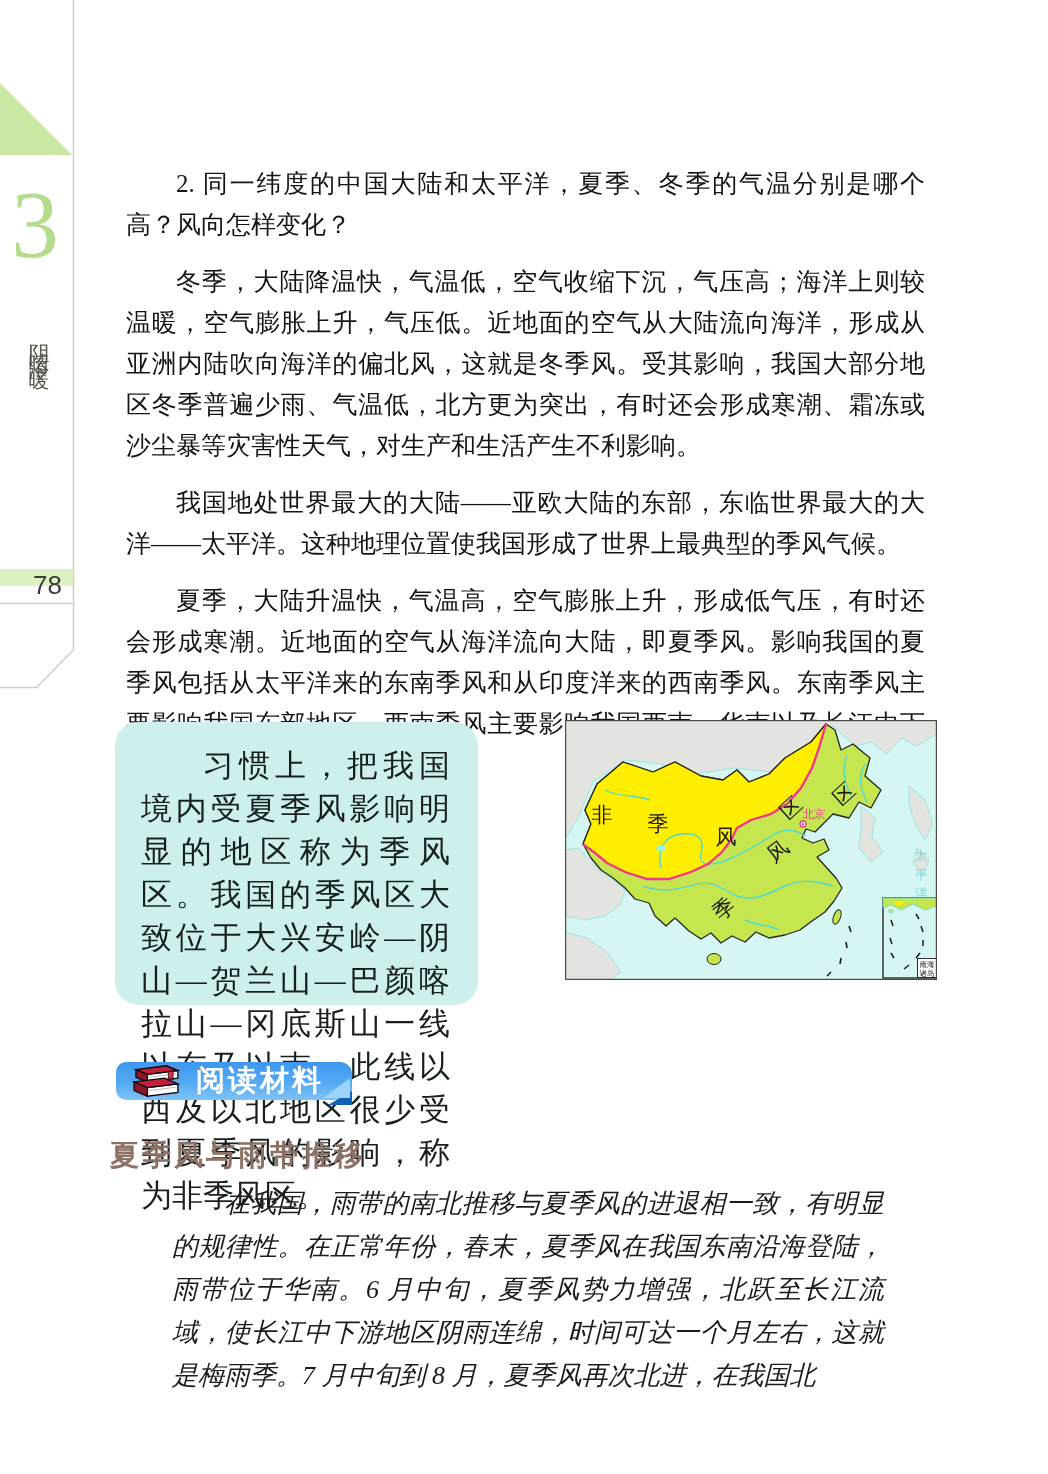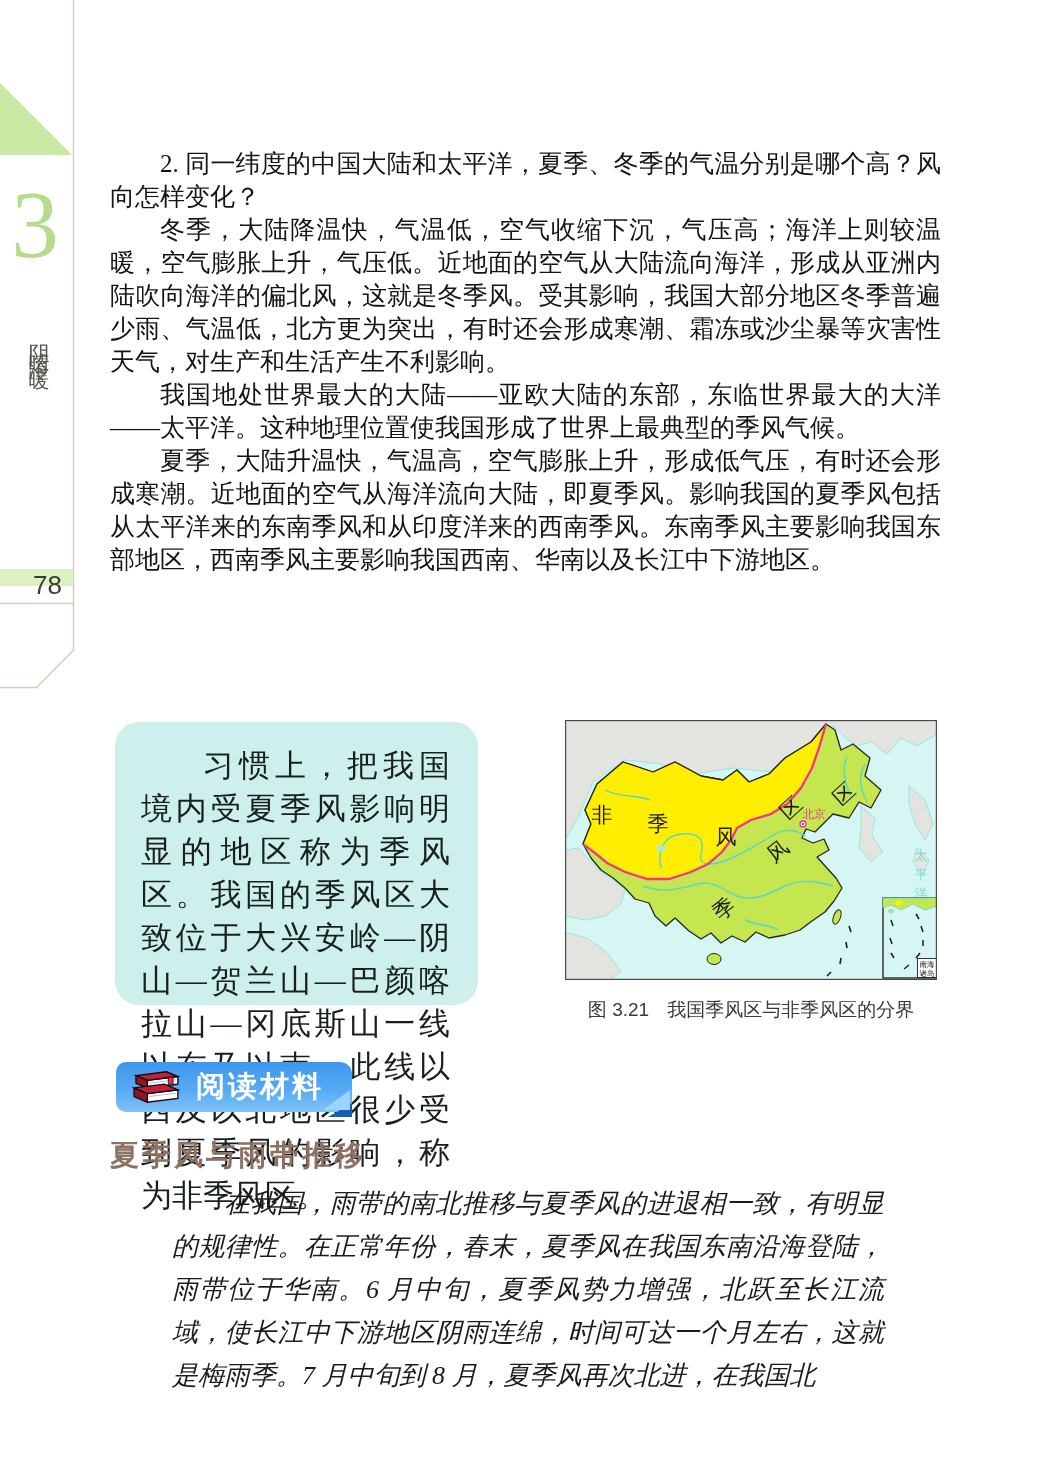--- a/index.html
+++ b/index.html
@@ -11,38 +11,38 @@
   .chapter-num{position:absolute;left:0;top:178px;width:70px;text-align:center;
         font-size:95px;line-height:1;color:#b5dc8c;font-family:"Liberation Serif",serif;}
   .chapter-title{position:absolute;left:25px;top:328px;writing-mode:vertical-rl;
         font-size:21px;letter-spacing:8px;color:#58564f;}
   .page-band{position:absolute;left:0;top:569px;width:73px;height:17px;background:#ddf2c3;}
   .page-num{position:absolute;left:0;top:570px;width:62px;text-align:right;
         font-size:26px;color:#3b3b38;font-family:"Liberation Sans",sans-serif;}
 
   
   .main-text{position:absolute;left:110px;top:147px;width:831px;}
-  .main-text p{margin:0;text-indent:2em;font-size:25px;line-height:33px;
+  .main-text p{margin:16px;text-indent:2em;font-size:25px;line-height:41px;
         text-align:justify;color:#141414;}
 
   
   .callout{position:absolute;left:115px;top:722px;width:363px;height:283px;
         box-sizing:border-box;background:#cdf0ec;border-radius:24px;
         padding:22px 28px 0 26px;font-size:31px;line-height:43px;
         text-indent:2em;text-align:justify;color:#17201f;}
 
   
   .figure{position:absolute;left:565px;top:720px;width:372px;}
   .caption{margin-top:13px;text-align:center;font-family:"Liberation Sans",sans-serif;
         font-size:19px;color:#3a3a3a;white-space:nowrap;}
   .caption .cap-num{margin-right:18px;}
   .maplabel{font-family:"Liberation Serif",serif;}
 
   
-  .banner{position:absolute;left:116px;top:1062px;width:236px;height:50px;
+  .banner{position:absolute;left:116px;top:1062px;width:236px;height:38px;
         background:linear-gradient(180deg,#3e97ee 0%,#55aaf4 55%,#7fc2f8 100%);
         border-radius:10px 12px 4px 10px;display:flex;align-items:center;}
   .banner-label{color:#ffffff;font-family:"Liberation Sans",sans-serif;font-weight:bold;
         font-size:29px;letter-spacing:3px;margin-left:14px;position:relative;z-index:3;}
   .book-icon{margin-left:12px;position:relative;z-index:3;}
   .fold-dark{position:absolute;right:0px;bottom:-5px;width:0;height:0;z-index:1;
         border-top:14px solid transparent;border-right:24px solid #1261b5;}
   .fold-light{position:absolute;right:2px;bottom:2px;width:0;height:0;z-index:2;
         border-top:20px solid transparent;border-right:27px solid #9bd3fb;}
 
@@ -152,23 +152,20 @@
           <line x1="327" y1="224" x2="325" y2="218"></line>
           <line x1="328" y1="206" x2="326" y2="200"></line>
         </g>
         <rect x="352.5" y="238.5" width="19" height="19" fill="#ffffff" stroke="#1c1c1c" stroke-width="0.9"></rect>
         <text x="362" y="246.5" font-size="7.5" text-anchor="middle" fill="#1c1c1c" class="maplabel">南海</text>
         <text x="362" y="255.5" font-size="7.5" text-anchor="middle" fill="#1c1c1c" class="maplabel">诸岛</text>
       </g>
 
       <rect x="0.6" y="0.6" width="370.8" height="258.8" fill="none" stroke="#4a4a46" stroke-width="1.2"></rect>
     </svg>
-    <div class="caption">
-      <span class="cap-num">图 3.21</span><span>我国季风区与非季风区的分界</span>
-    </div>
   </div>
 
   <div class="banner">
     <div class="fold-dark"></div>
     <div class="fold-light"></div>
     <svg class="book-icon" width="54" height="40" viewBox="0 0 56 42">
       <path d="M20 14 L52 10 L52 18 L20 22 Z" fill="#ffffff" stroke="#14060a" stroke-width="1.4"></path>
       <line x1="22" y1="17" x2="50" y2="13.5" stroke="#b9b9b9" stroke-width="1"></line>
       <path d="M8 9 L40 5 L52 10 L20 14 Z" fill="#c0203a" stroke="#14060a" stroke-width="1.4"></path>
       <path d="M8 9 L8 17 L20 22 L20 14 Z" fill="#8e1628" stroke="#14060a" stroke-width="1.4"></path>

